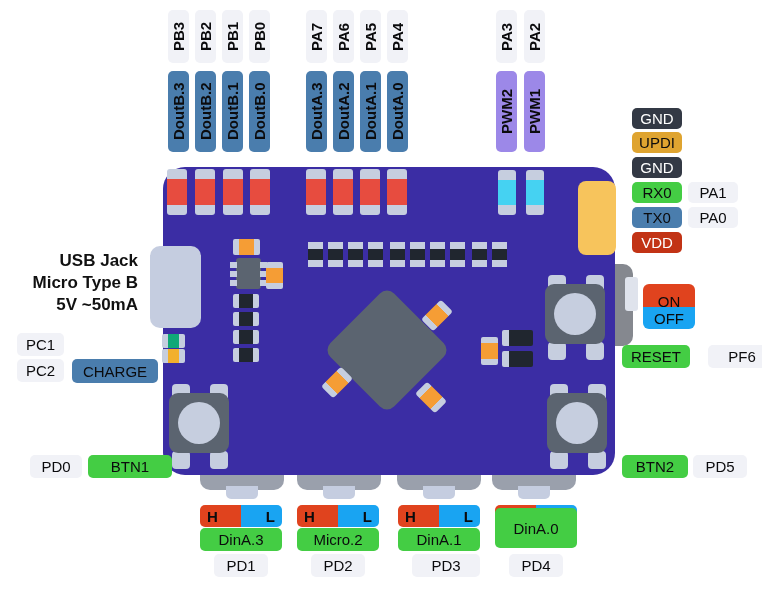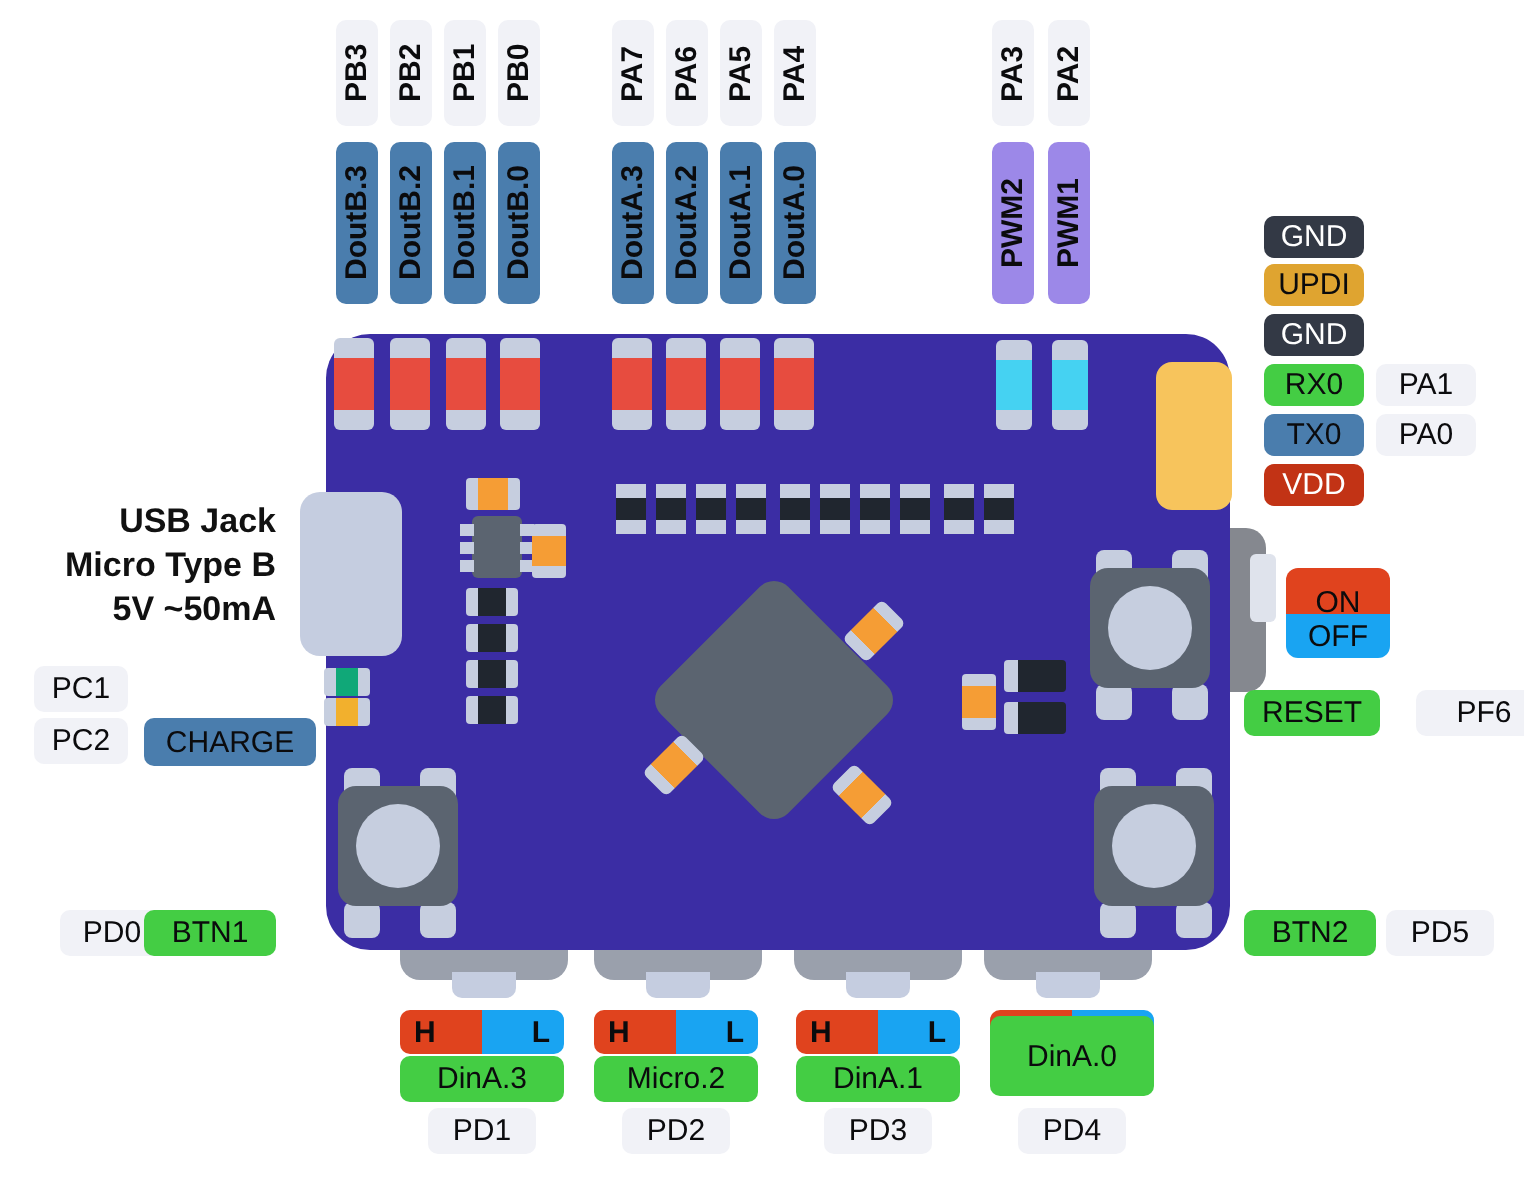--- a/index.html
+++ b/index.html
@@ -320,21 +320,21 @@
   <div class="note">
     <div>USB Jack</div>
     <div>Micro Type B</div>
     <div>5V ~50mA</div>
   </div>
   <div class="badge light" style="left:17px;top:333px;width:47px;height:23px">PC1</div>
   <div class="badge light" style="left:17px;top:359px;width:47px;height:23px">PC2</div>
   <div class="badge steel" style="left:72px;top:359px;width:86px;height:24px">CHARGE</div>
 
   <div class="badge light" style="left:30px;top:455px;width:52px;height:23px">PD0</div>
-  <div class="badge green" style="left:72px;top:455px;width:66px;height:23px">BTN1</div>
+  <div class="badge green" style="left:88px;top:455px;width:84px;height:23px">BTN1</div>
   <div class="badge green" style="left:622px;top:455px;width:66px;height:23px">BTN2</div>
   <div class="badge light" style="left:693px;top:455px;width:54px;height:23px">PD5</div>
 
   <div class="hl" style="left:200px;top:505px">
     <div class="h">H</div>
     <div class="l">L</div>
   </div>
   <div class="badge green" style="left:200px;top:528px;width:82px;height:23px">DinA.3</div>
   <div class="badge light" style="left:214px;top:554px;width:54px;height:23px">PD1</div>
 
@@ -343,21 +343,21 @@
     <div class="l">L</div>
   </div>
   <div class="badge green" style="left:297px;top:528px;width:82px;height:23px">Micro.2</div>
   <div class="badge light" style="left:311px;top:554px;width:54px;height:23px">PD2</div>
 
   <div class="hl" style="left:398px;top:505px">
     <div class="h">H</div>
     <div class="l">L</div>
   </div>
   <div class="badge green" style="left:398px;top:528px;width:82px;height:23px">DinA.1</div>
-  <div class="badge light" style="left:412px;top:554px;width:54px;height:23px">PD3</div>
+  <div class="badge light" style="left:412px;top:554px;width:68px;height:23px">PD3</div>
 
   <div class="hl" style="left:495px;top:505px">
     <div class="h">H</div>
     <div class="l">L</div>
   </div>
   <div class="badge green" style="left:495px;top:508px;width:82px;height:40px">DinA.0</div>
   <div class="badge light" style="left:509px;top:554px;width:54px;height:23px">PD4</div>
 
 </div>
 

